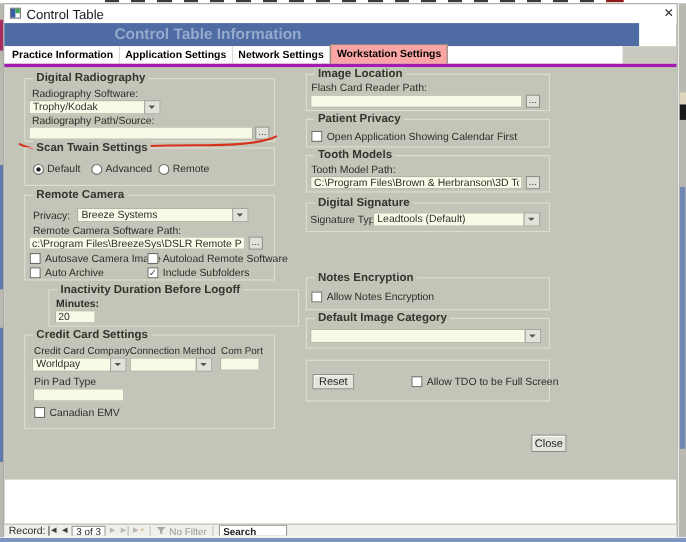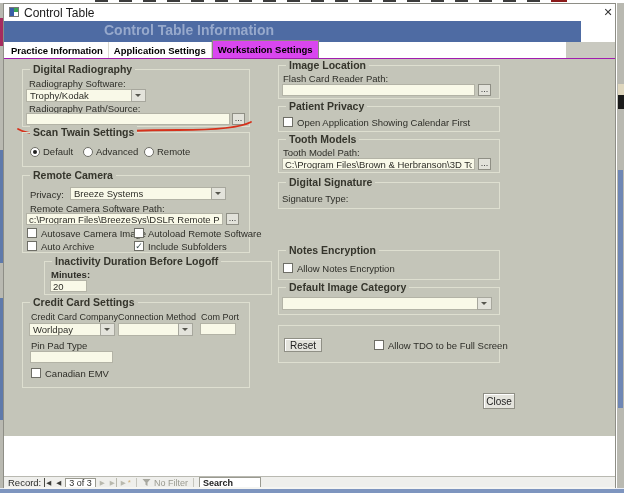--- a/index.html
+++ b/index.html
@@ -29,23 +29,23 @@
   .title-text{left:20px;top:2px;font-size:12px;color:#1a1a1a;white-space:nowrap;}
   .close-x{left:597px;top:1px;width:14px;height:14px;font-size:11px;line-height:14px;text-align:center;color:#333;cursor:default;}
   .hdr{left:0;top:17px;width:577px;height:21px;background:#4e6ba3;}
   .hdr-text{left:100px;top:1px;font-size:14px;font-weight:bold;color:#97a9cc;white-space:nowrap;}
   
   .tabstrip{left:0;top:38px;width:611px;height:16px;background:#c9c9c0;}
   .tabs-white{left:0;top:0;width:562px;height:16px;background:#fff;}
   .tabs{left:2px;top:0;height:16px;display:flex;align-items:flex-end;}
   .tab{font-size:9.5px;font-weight:bold;color:#000;padding:2px 5px 1px;line-height:13px;white-space:nowrap;
        border-right:1px solid #d9d9d1;}
-  .tab.active{background:#d946ef;border:1px solid #8a8a80;border-bottom:0;padding-top:1px;margin-top:-1px;line-height:15px;}
-  
-  .content{left:0;top:54px;width:611px;height:378px;background:#c4c5b9;border-top:1px solid #a21caf;box-sizing:border-box;padding-left:41px;}
+  .tab.active{background:#fca5a5;border:1px solid #8a8a80;border-bottom:0;padding-top:1px;margin-top:-1px;line-height:15px;}
+  
+  .content{left:0;top:54px;width:611px;height:378px;background:#c4c5b9;border-top:3px solid #a21caf;box-sizing:border-box;padding-left:41px;}
   .gb{position:absolute;border:1px solid #dedfd0;box-sizing:border-box;}
   .gt{position:absolute;top:-7px;left:7px;background:#c4c5b9;padding:0 3px;font-weight:bold;font-size:10.5px;
       color:#35352c;white-space:nowrap;line-height:13px;}
   .lbl{position:absolute;font-size:9.5px;color:#2e2e28;white-space:nowrap;}
   .inp{position:absolute;background:#f9f9e8;border:1px solid #b3b3a6;font-size:9.5px;color:#2e2e28;
        padding:0 2px;height:12px;box-sizing:border-box;font-family:inherit;outline:none;}
   .combo{position:absolute;display:flex;height:13px;box-sizing:border-box;}
   .combo .val{flex:1;background:#f9f9e8;border:1px solid #b3b3a6;border-right:0;font-size:9.5px;color:#2e2e28;
        padding:0 3px;overflow:hidden;white-space:nowrap;line-height:11px;}
   .combo .btn{width:13px;background:#e3e3db;border:1px solid #a7a79d;position:relative;}
@@ -105,20 +105,21 @@
 
   <div class="abs hdr">
     <span class="abs hdr-text">Control Table Information</span>
   </div>
 
   <div class="abs tabstrip">
     <div class="abs tabs-white"></div>
     <div class="abs tabs">
       <span class="tab">Practice Information</span>
       <span class="tab">Application Settings</span>
+      <span class="tab">Network Settings</span>
       <span class="tab active">Workstation Settings</span>
     </div>
   </div>
 
   <div class="abs content">
 
     <div class="gb" style="left:18px;top:10px;width:228px;height:58px;">
       <span class="gt">Digital Radiography</span>
       <span class="lbl" style="left:6px;top:8px;">Radiography Software:</span>
       <div class="combo" style="left:3px;top:19px;width:120px;">
@@ -224,20 +225,24 @@
     <div class="gb" style="left:274px;top:80px;width:222px;height:34px;">
       <span class="gt">Tooth Models</span>
       <span class="lbl" style="left:4px;top:7px;">Tooth Model Path:</span>
       <input class="inp" style="left: 3px; top: 18px; width: 193px;" value="C:\Program Files\Brown &amp; Herbranson\3D Tooth Atlas">
       <span class="browse" style="left:199px;top:18px;">...</span>
     </div>
 
     <div class="gb" style="left:274px;top:123px;width:222px;height:27px;">
       <span class="gt">Digital Signature</span>
       <span class="lbl" style="left:3px;top:10px;">Signature Type:</span>
+      <div class="combo" style="left:60px;top:8px;width:152px;">
+        <span class="val">Leadtools (Default)</span>
+        <span class="btn"></span>
+      </div>
     </div>
 
     <div class="gb" style="left:274px;top:191px;width:222px;height:30px;">
       <span class="gt">Notes Encryption</span>
       <span class="cbrow" style="left:4px;top:12px;">
         <span class="cb"></span>
         <span>Allow Notes Encryption</span>
       </span>
     </div>
 

